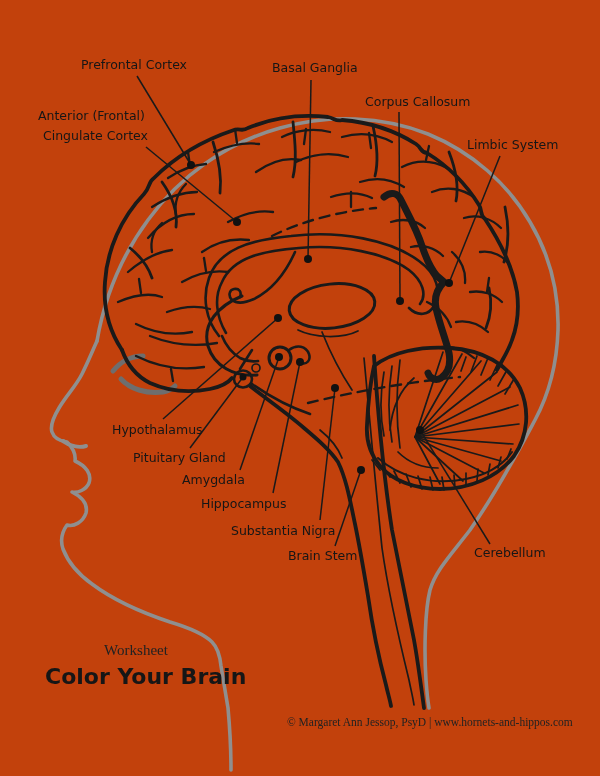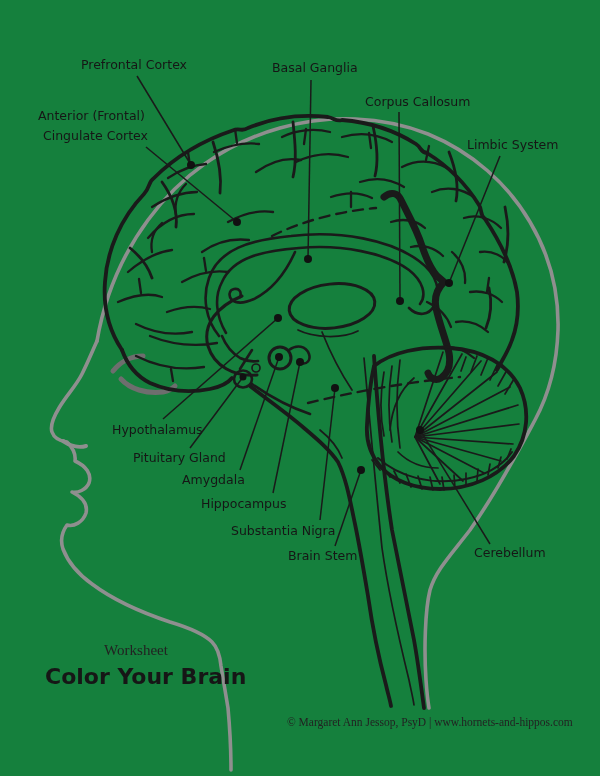--- a/index.html
+++ b/index.html
@@ -1,16 +1,16 @@
 <!DOCTYPE html>
 <html><head>
 <meta charset="utf-8">
 <style>
   html,body{margin:0;padding:0;background:#fff;}
-  .page{position:relative;width:600px;height:776px;background:#15803d;overflow:hidden;
+  .page{position:relative;width:600px;height:776px;background:#c2410c;overflow:hidden;
         font-family:"DejaVu Sans",sans-serif;}
   svg{display:block;}
   
   .ink      {stroke:#1a1a1a;fill:none;stroke-linecap:round;stroke-linejoin:round;}
   .outline  {stroke-width:3.8;}
   .mid      {stroke-width:2.6;}
   .fine     {stroke-width:1.7;}
   .bold7    {stroke-width:7;}
   .gray     {stroke:#8f8f8f;fill:none;stroke-linecap:round;stroke-linejoin:round;stroke-width:3.6;}
   .gray-thick{stroke:#6e6e6e;stroke-width:5;}

